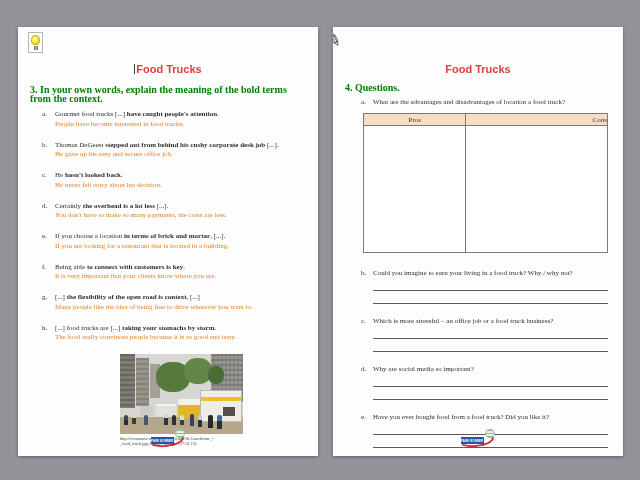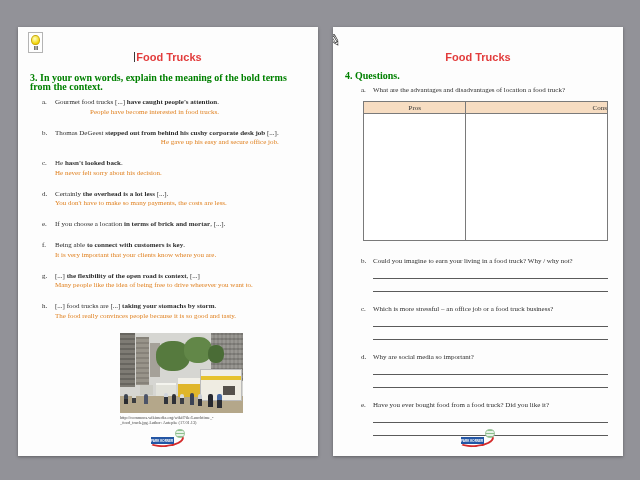--- a/index.html
+++ b/index.html
@@ -10,34 +10,34 @@
   }
   *{box-sizing:border-box; margin:0; padding:0;}
   html,body{width:640px; height:480px;}
   body{background:var(--canvas-gray); position:relative; overflow:hidden;
        font-family:"Liberation Serif", serif; color:var(--body-text);}
   .page{position:absolute; top:27px; height:429px; background:var(--page-white);
         box-shadow:0 1px 3px rgba(0,0,0,.35); overflow:hidden;}
   .page-left{left:18px; width:300px;}
   .page-right{left:333px; width:290px;}
 
-  .page-title{margin-top:24px; text-align:center; font-family:"Liberation Sans",sans-serif;
+  .page-title{margin-top:36px; text-align:center; font-family:"Liberation Sans",sans-serif;
               font-weight:bold; font-size:11px; line-height:12px; color:var(--title-red);}
   .cursor{display:inline-block; width:1px; height:10px; background:#3a3a3a;
           margin-right:1px; vertical-align:-1px;}
   .heading{font-size:10px; font-weight:bold; color:var(--heading-green);
            margin:10px 12px 0 12px; line-height:9px;}
   .page-right .heading{margin-top:8px;}
 
   
   .items{margin:7px 10px 0 24px;}
   .item{display:flex; margin-bottom:11.5px; font-size:7px; line-height:9.5px;}
   .item .letter{flex:none; width:13px;}
   .seg-bold{font-weight:bold;}
-  .answer{color:var(--answer-orange);text-align:right;}
+  .answer{color:var(--answer-orange);}
 
   
   .bulb-box{position:absolute; left:10px; top:5px; width:15px; height:21px;
             border:1px solid #b4b4b4; background:#fefefe;}
   .bulb-glass{position:absolute; left:2px; top:2px; width:9px; height:10px;
               border-radius:50% 50% 45% 45%; border:1px solid #caa80a;
               background:radial-gradient(circle at 40% 35%, #ffffc0, #f2d400 75%);}
   .bulb-base{position:absolute; left:5px; top:13px; width:4px; height:4px;
              background:#a8a8a0; border-left:1px solid #777; border-right:1px solid #777;}
 
@@ -155,20 +155,21 @@
       <span class="letter">d.</span>
       <div>
         <div><span>Certainly </span><span class="seg-bold">the overhead is a lot less</span><span> [...].</span></div>
         <div class="answer">You don't have to make so many payments, the costs are less.</div>
       </div>
     </div>
     <div class="item">
       <span class="letter">e.</span>
       <div>
         <div><span>If you choose a location </span><span class="seg-bold">in terms of brick and mortar</span><span>, [...].</span></div>
+        <div class="answer">If you are looking for a restaurant that is located in a building.</div>
       </div>
     </div>
     <div class="item">
       <span class="letter">f.</span>
       <div>
         <div><span>Being able </span><span class="seg-bold">to connect with customers is key</span><span>.</span></div>
         <div class="answer">It is very important that your clients know where you are.</div>
       </div>
     </div>
     <div class="item">

